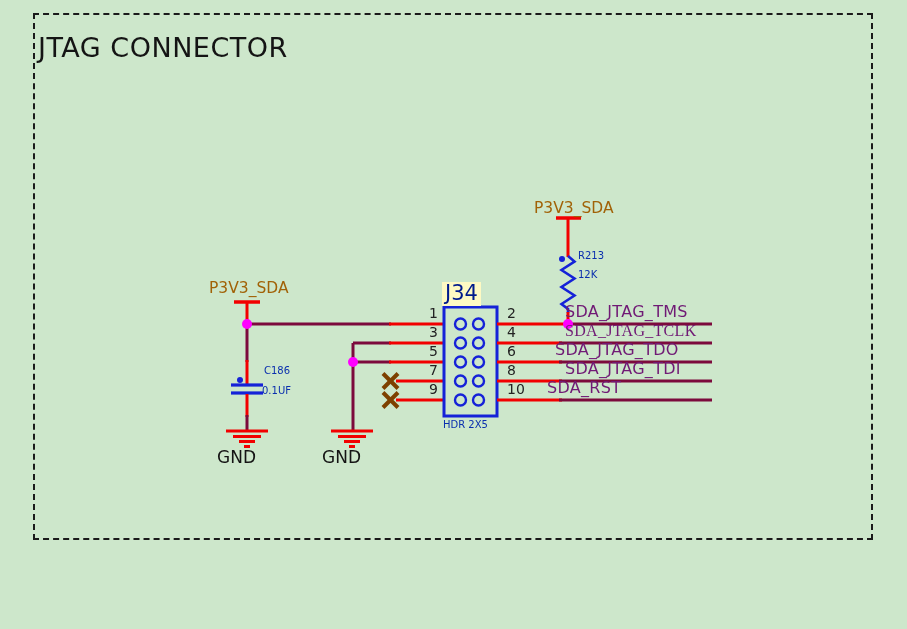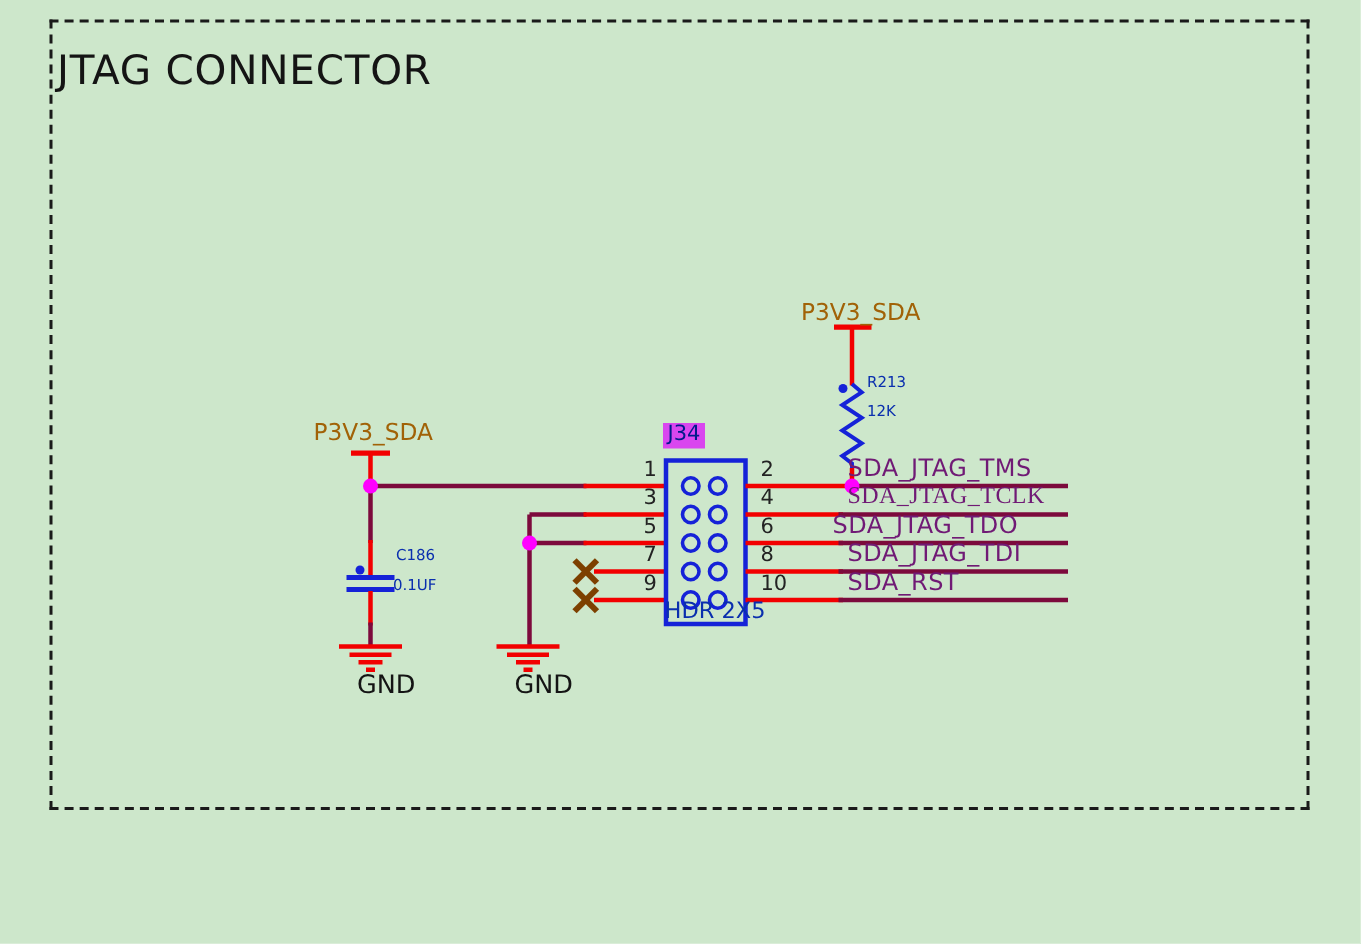--- a/index.html
+++ b/index.html
@@ -14,24 +14,24 @@
   }
   svg.draw { position:absolute; left:0; top:0; }
   .t { position:absolute; white-space:nowrap; line-height:1.05; }
   .title { left:38px; top:34px; font-size:27px; color:#141414; letter-spacing:.5px; }
   .pwr  { font-size:15.5px; color:#a16207; }
   .blue { font-size:10px; color:#0a2fae; }
   .sig  { font-size:16px; color:#701a75; letter-spacing:.3px;text-align:center; }
   .pin  { font-size:14px; color:#232323; }
   .pinL { left:402px; width:36px; text-align:right; }
   .pinR { left:507px; }
-  .gnd  { font-size:17px; color:#141414; width:60px; text-align:right; }
+  .gnd  { font-size:17px; color:#141414; width:60px; text-align:left; }
   .refdes-hl {
-    left:442px; top:282px; font-size:14px; color:#001a8c;
-    background:#d946ef; padding:0 3px 2px 3px;
+    left:442px; top:282px; font-size:21px; color:#001a8c;
+    background:#fef9c3; padding:0 3px 2px 3px;
   }
 </style>
 </head>
 <body>
 
 <div class="canvas">
 
   <div class="frame"></div>
 
   <svg class="draw" width="907" height="629" viewBox="0 0 907 629">
@@ -124,21 +124,21 @@
     <circle cx="353" cy="362" r="5" fill="#ff00ff"></circle>
     <circle cx="568" cy="324" r="5" fill="#ff00ff"></circle>
   </svg>
 
   <div class="t title">JTAG CONNECTOR</div>
 
   <div class="t pwr" style="left:209px; top:280px;">P3V3_SDA</div>
   <div class="t pwr" style="left:534px; top:200px;">P3V3_SDA</div>
 
   <div class="t refdes-hl">J34</div>
-  <div class="t blue" style="left:443px; top:400px; font-size:15px;">HDR 2X5</div>
+  <div class="t blue" style="left:443px; top:420px; font-size:10px;">HDR 2X5</div>
 
   <div class="t blue" style="left:578px; top:251px;">R213</div>
   <div class="t blue" style="left:578px; top:270px;">12K</div>
 
   <div class="t blue" style="left:264px; top:366px;">C186</div>
   <div class="t blue" style="left:262px; top:386px;text-align:right;">0.1UF</div>
 
   <div class="t gnd" style="left:217px; top:449px;">GND</div>
   <div class="t gnd" style="left:322px; top:449px;">GND</div>
 
@@ -151,15 +151,15 @@
   <div class="t pin pinR" style="top:306px;">2</div>
   <div class="t pin pinR" style="top:325px;">4</div>
   <div class="t pin pinR" style="top:344px;">6</div>
   <div class="t pin pinR" style="top:363px;">8</div>
   <div class="t pin pinR" style="top:382px;">10</div>
 
   <div class="t sig" style="left:565px; top:304px;">SDA_JTAG_TMS</div>
   <div class="t sig" style="left:565px; top:323px;font-family:Liberation Serif, serif;">SDA_JTAG_TCLK</div>
   <div class="t sig" style="left:555px; top:342px;">SDA_JTAG_TDO</div>
   <div class="t sig" style="left:565px; top:361px;">SDA_JTAG_TDI</div>
-  <div class="t sig" style="left:565px; top:380px;">SDA_RST</div>
+  <div class="t sig" style="left:547px; top:380px;">SDA_RST</div>
 
 </div>
 
 </body></html>

